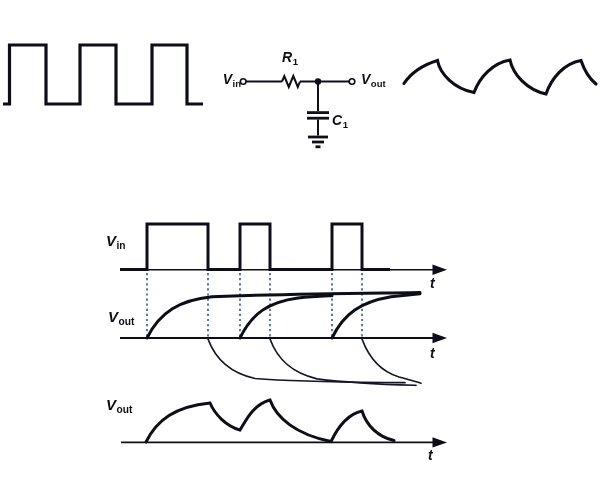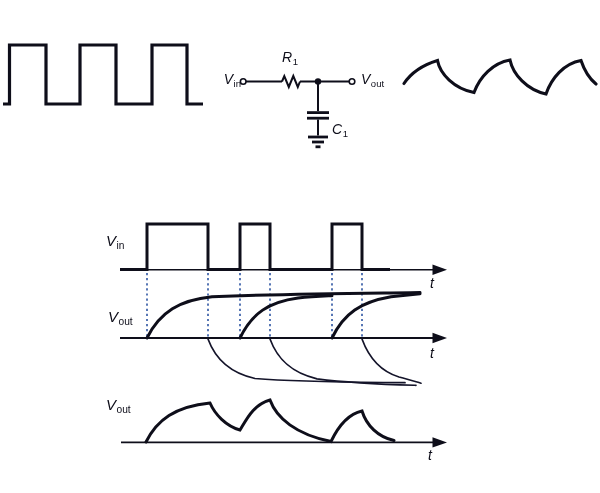--- a/index.html
+++ b/index.html
@@ -2,21 +2,21 @@
 <html><head>
 <meta charset="utf-8">
 <style>
   html,body{margin:0;padding:0;background:#fff;}
   #figure{
     position:relative;width:600px;height:493px;background:#ffffff;overflow:hidden;
     font-family:"Liberation Sans",sans-serif;
   }
   #drawing{position:absolute;left:0;top:0;width:600px;height:493px;}
   .lbl{
-    position:absolute;color:#0e0e1a;font-weight:normal;font-style:italic;
+    position:absolute;color:#0e0e1a;font-weight:bold;font-style:italic;
     font-size:14px;line-height:1;white-space:nowrap;
   }
   .lbl sub{
     font-style:normal;font-size:0.68em;vertical-align:-0.28em;margin-left:0.5px;
   }
   .lbl.vbig{font-size:15px;}
   .lbl.tlab{font-size:14px;}
   .right{text-align:right;}
 </style>
 </head>
@@ -97,21 +97,21 @@
                C366.5,425.5 378,437 394,440.5" fill="none" stroke="#0e0e1a" stroke-width="3" stroke-linejoin="miter" stroke-linecap="round"></path>
     </g>
   </svg>
 
   <div class="lbl right" style="left:203px;top:72px;width:38px;"><span>V</span><sub>in</sub></div>
 
   <div class="lbl" style="left:282px;top:50px;"><span>R</span><sub>1</sub></div>
 
   <div class="lbl" style="left:361px;top:72px;"><span>V</span><sub>out</sub></div>
 
-  <div class="lbl" style="left:332px;top:122px;"><span>C</span><sub>1</sub></div>
+  <div class="lbl" style="left:332px;top:113px;"><span>C</span><sub>1</sub></div>
 
   <div class="lbl vbig" style="left:106px;top:233px;"><span>V</span><sub>in</sub></div>
 
   <div class="lbl vbig" style="left:108px;top:309px;"><span>V</span><sub>out</sub></div>
 
   <div class="lbl vbig" style="left:106px;top:397px;"><span>V</span><sub>out</sub></div>
 
   <div class="lbl tlab" style="left:430px;top:276px;">t</div>
 
   <div class="lbl tlab" style="left:430px;top:346px;">t</div>

